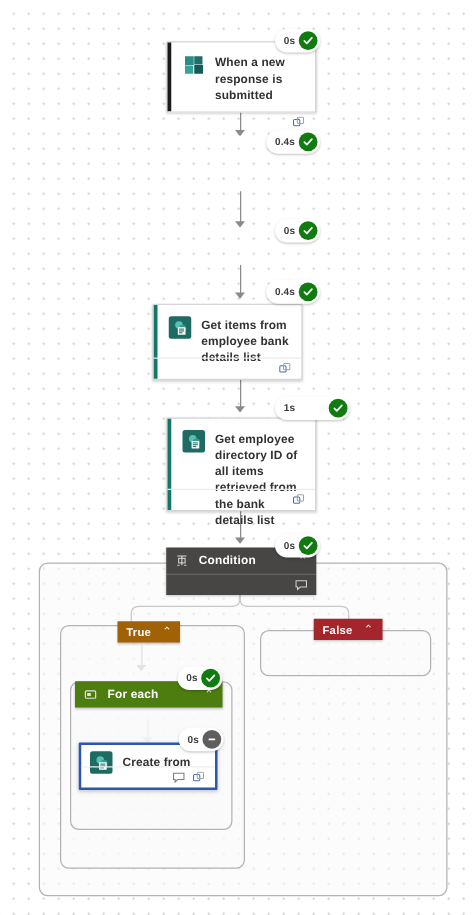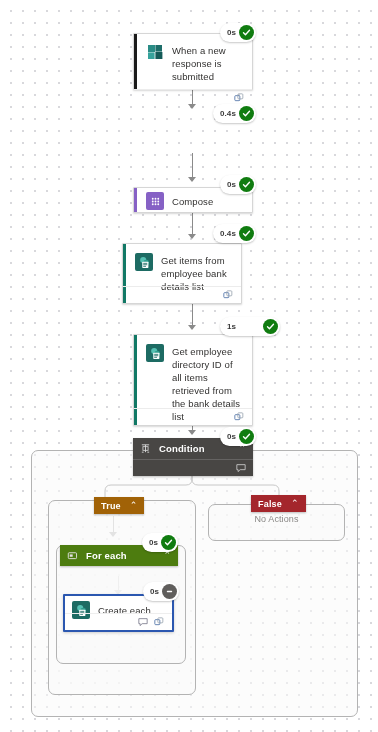--- a/index.html
+++ b/index.html
@@ -27,21 +27,21 @@
     position:absolute;background:#ffffff;
     border:1px solid #d6d6d6;
     box-shadow:0 1px 2px rgba(0,0,0,.16);
     box-sizing:border-box;
     border-radius:1px;
   }
   .card .accent{position:absolute;left:0;top:0;bottom:0;width:3px;}
   .card .body{display:flex;align-items:flex-start;padding:9px 8px 6px 12px;}
   .card .title{
     font-size:9.5px;color:#323130;line-height:13px;
-    padding-left:8px;padding-top:1px;font-weight:400;letter-spacing:.1px;
+    padding-left:8px;padding-top:1px;font-weight:700;letter-spacing:.1px;
   }
   .card .foot{
     border-top:1px solid #ececec;height:16px;
     display:flex;align-items:center;justify-content:flex-end;
     padding-right:8px;gap:6px;
   }
   .card.selected{border:2px solid #2b57b0;box-shadow:0 1px 3px rgba(0,0,0,.18);}
 
   
   .nicon{width:18px;height:18px;flex:0 0 18px;border-radius:2px;
@@ -112,21 +112,20 @@
   <div class="arrow" style="left:109px;top:532px;"></div>
 
   <div class="conn" style="left:118px;top:576px;height:18px;"></div>
   <div class="arrow" style="left:114px;top:590px;"></div>
 
   <div class="scope" style="left:31px;top:450px;width:327px;height:267px;"></div>
   <div class="scope" style="left:48px;top:500px;width:148px;height:195px;"></div>
   <div class="scope" style="left:208px;top:504px;width:137px;height:37px;"></div>
   <div class="scope" style="left:56px;top:545px;width:130px;height:119px;"></div>
 
-  <div class="noactions" style="left:208px;top:514px;width:137px;">No Actions</div>
 
   <div class="card" style="left:133px;top:33px;width:120px;height:57px;">
     <div class="accent" style="background:#1a1a1a;"></div>
     <div class="body">
       <div class="nicon">
         <svg width="16" height="16" viewBox="0 0 16 16">
           <rect x="1" y="1" width="7" height="7" fill="#2a8c86"></rect>
           <rect x="8.4" y="1" width="6.6" height="6.6" fill="#1e6e6a"></rect>
           <rect x="1" y="8.4" width="6.6" height="6.6" fill="#36a39c"></rect>
           <rect x="8.4" y="8" width="7" height="7" fill="#145b58"></rect>
@@ -154,39 +153,20 @@
 
   <div class="pill" style="left:213px;top:104px;">
     <span class="dur">0.4s</span>
     <span class="badge ok">
       <svg width="9" height="9" viewBox="0 0 12 12">
           <path d="M2 6.3 L4.6 8.9 L10 3" stroke="#fff" stroke-width="1.8" fill="none" stroke-linecap="round" stroke-linejoin="round"></path>
         </svg>
     </span>
   </div>
 
-  <div class="card" style="left:133px;top:187px;width:120px;height:26px;">
-    <div class="accent" style="background:#8661c5;"></div>
-    <div class="body" style="padding:4px 8px 4px 12px;align-items:center;">
-      <div class="nicon" style="background:#8661c5;">
-        <svg width="11" height="11" viewBox="0 0 12 12">
-          <circle cx="3" cy="3" r="1" fill="#fff"></circle>
-            <circle cx="6" cy="3" r="1" fill="#fff"></circle>
-            <circle cx="9" cy="3" r="1" fill="#fff"></circle>
-          <circle cx="3" cy="6" r="1" fill="#fff"></circle>
-            <circle cx="6" cy="6" r="1" fill="#fff"></circle>
-            <circle cx="9" cy="6" r="1" fill="#fff"></circle>
-          <circle cx="3" cy="9" r="1" fill="#fff"></circle>
-            <circle cx="6" cy="9" r="1" fill="#fff"></circle>
-            <circle cx="9" cy="9" r="1" fill="#fff"></circle>
-        </svg>
-      </div>
-      <div class="title">Compose</div>
-    </div>
-  </div>
   <div class="pill" style="left:220px;top:175px;">
     <span class="dur">0s</span>
     <span class="badge ok">
       <svg width="9" height="9" viewBox="0 0 12 12">
           <path d="M2 6.3 L4.6 8.9 L10 3" stroke="#fff" stroke-width="1.8" fill="none" stroke-linecap="round" stroke-linejoin="round"></path>
         </svg>
     </span>
   </div>
 
   <div class="card" style="left:122px;top:243px;width:120px;height:61px;">
@@ -215,21 +195,21 @@
   </div>
   <div class="pill" style="left:213px;top:224px;">
     <span class="dur">0.4s</span>
     <span class="badge ok">
       <svg width="9" height="9" viewBox="0 0 12 12">
           <path d="M2 6.3 L4.6 8.9 L10 3" stroke="#fff" stroke-width="1.8" fill="none" stroke-linecap="round" stroke-linejoin="round"></path>
         </svg>
     </span>
   </div>
 
-  <div class="card" style="left:133px;top:334px;width:120px;height:92px;">
+  <div class="card" style="left:133px;top:334px;width:120px;height:75px;">
     <div class="accent" style="background:#117865;"></div>
     <div class="body">
       <div class="nicon" style="background:#1d6b63;">
         <svg width="13" height="13" viewBox="0 0 14 14">
           <circle cx="5.6" cy="4.4" r="3.3" fill="#56c1b3"></circle>
           <circle cx="8.8" cy="7.2" r="3.1" fill="#2f9c8c"></circle>
           <rect x="4.6" y="6.2" width="6.6" height="6.6" rx="0.6" fill="#ffffff"></rect>
           <rect x="5.6" y="7.4" width="4.4" height="0.9" fill="#1d6b63"></rect>
           <rect x="5.6" y="9" width="4.4" height="0.9" fill="#1d6b63"></rect>
           <rect x="5.6" y="10.6" width="3" height="0.9" fill="#1d6b63"></rect>
@@ -319,21 +299,21 @@
       <div class="nicon" style="background:#1d6b63;">
         <svg width="13" height="13" viewBox="0 0 14 14">
           <circle cx="5.6" cy="4.4" r="3.3" fill="#56c1b3"></circle>
           <circle cx="8.8" cy="7.2" r="3.1" fill="#2f9c8c"></circle>
           <rect x="4.6" y="6.2" width="6.6" height="6.6" rx="0.6" fill="#ffffff"></rect>
           <rect x="5.6" y="7.4" width="4.4" height="0.9" fill="#1d6b63"></rect>
           <rect x="5.6" y="9" width="4.4" height="0.9" fill="#1d6b63"></rect>
           <rect x="5.6" y="10.6" width="3" height="0.9" fill="#1d6b63"></rect>
         </svg>
       </div>
-      <div class="title">Create each</div>
+      <div class="title">Create from</div>
     </div>
     <div class="foot" style="position:absolute;left:0;right:0;bottom:0;border-top:1px solid #eee;">
       <span>
         <svg width="10" height="10" viewBox="0 0 12 12">
             <path d="M1 2 H11 V8 H5 L2.5 10.3 V8 H1 Z" fill="none" stroke="#7a7a8c" stroke-width="1"></path>
           </svg>
       </span>
       <span>
         <svg width="10" height="10" viewBox="0 0 12 12">
             <rect x="1" y="3.2" width="6" height="6" rx="1" fill="none" stroke="#4a6fa5" stroke-width="1"></rect>

